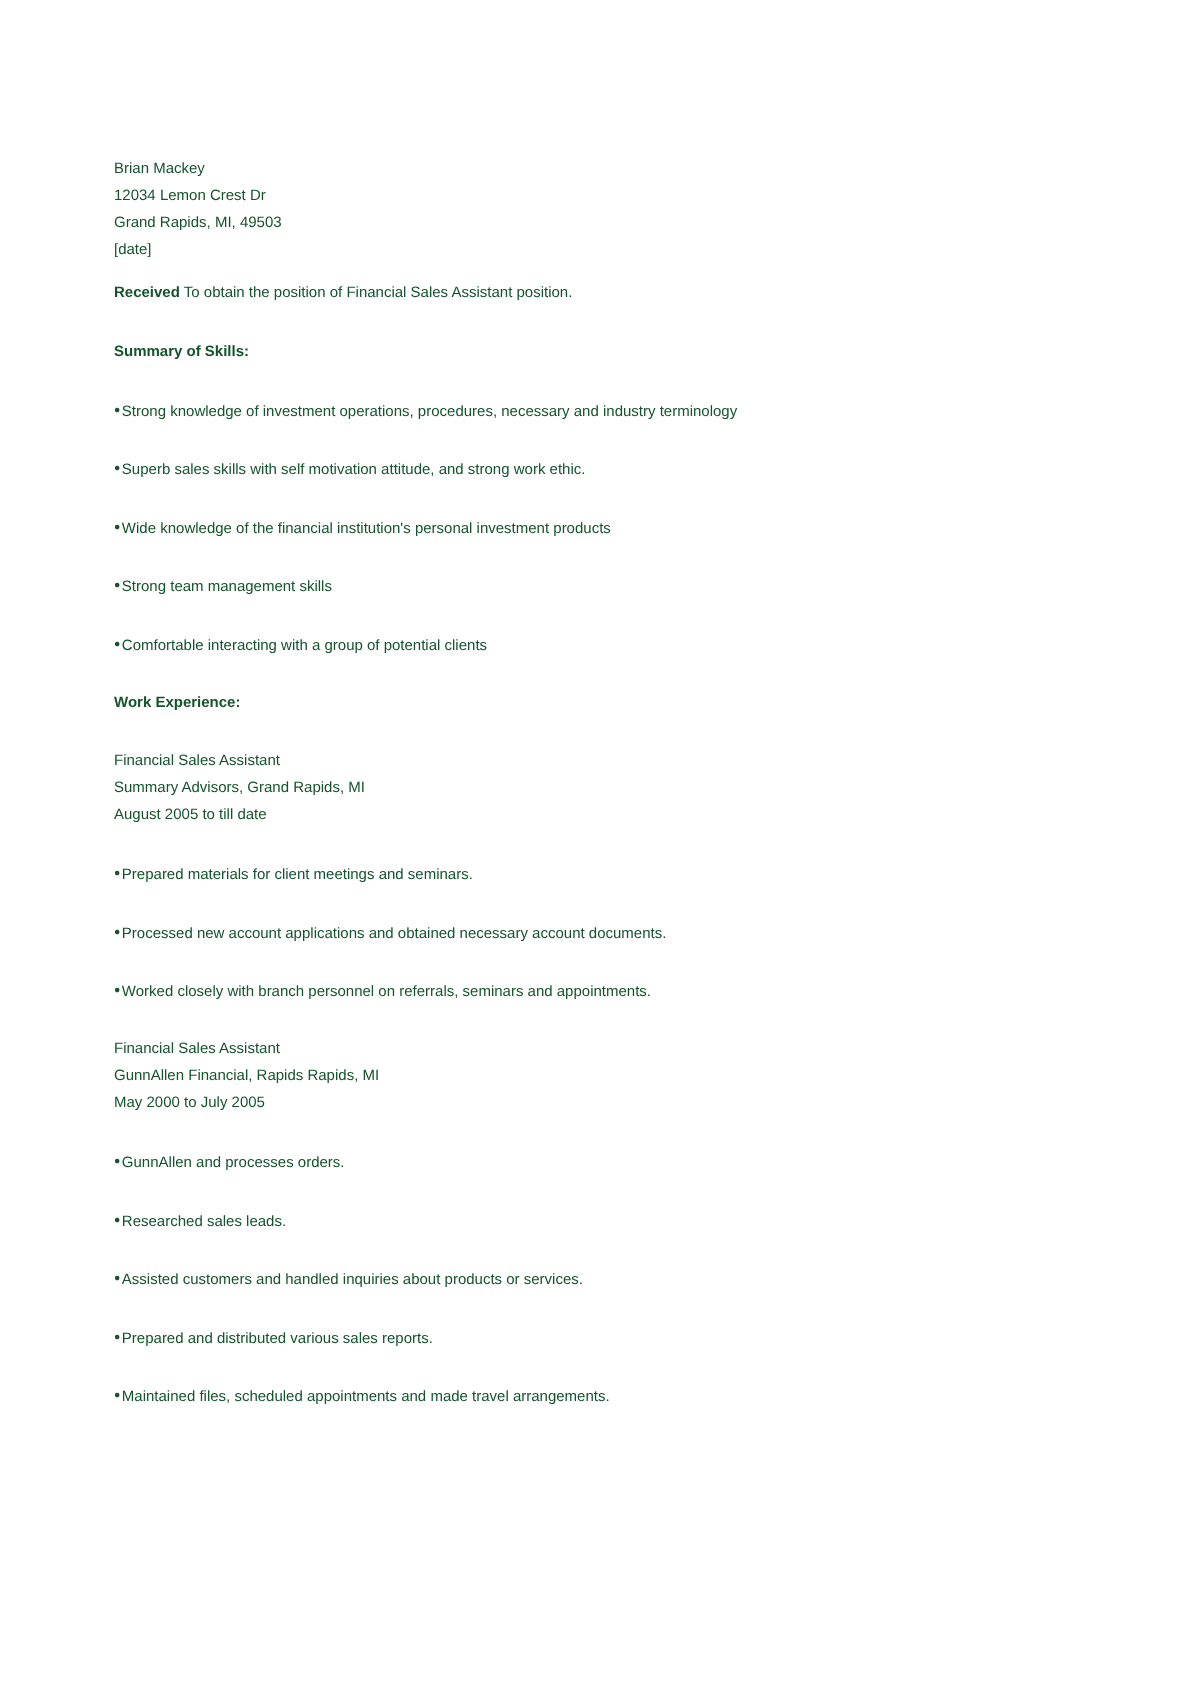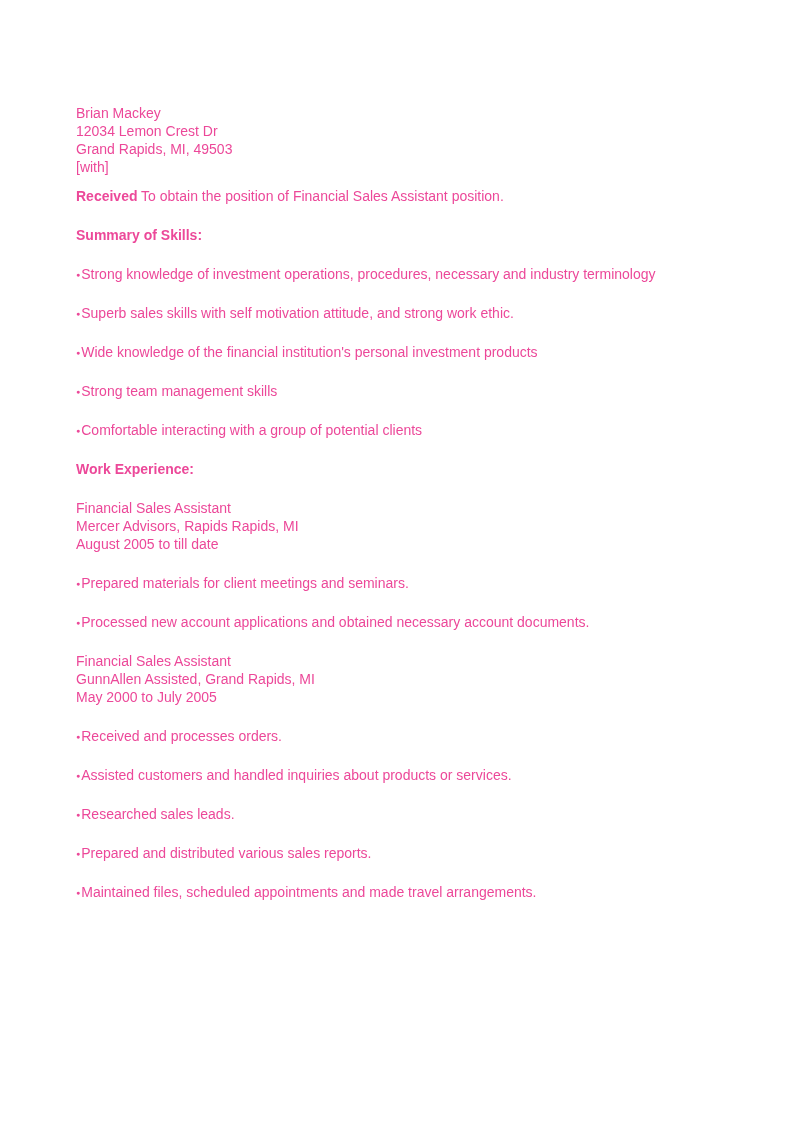--- a/index.html
+++ b/index.html
@@ -1,61 +1,62 @@
 <!DOCTYPE html>
 <html><head>
   <meta charset="utf-8">
   <style>
     html, body { margin: 0; padding: 0; background: #ffffff; }
     body { width: 793px; height: 1122px; position: relative; overflow: hidden; }
     .page { position: absolute; left: 76px; top: 104px; width: 640px;
-      font-family: "Liberation Sans", sans-serif; font-size: 14px; color: #ec4899; line-height: 18px; }
+      font-family: "Liberation Sans", sans-serif; font-size: 10px; color: #14532d; line-height: 18px; }
     .line { white-space: nowrap; height: 18px; }
     .gap-s { height: 11px; }
     .gap-m { height: 21px; }
     .bold { font-weight: bold; }
     .bullet::before { content: "\25CF"; font-size: 7px; vertical-align: 2px; margin-right: 1px; }
     .item { white-space: nowrap; height: 18px; margin-bottom: 21px; }
   </style>
 </head>
 <body>
 
 <div class="page">
   <div>
     <div class="line">Brian Mackey</div>
     <div class="line">12034 Lemon Crest Dr</div>
     <div class="line">Grand Rapids, MI, 49503</div>
-    <div class="line">[with]</div>
+    <div class="line">[date]</div>
   </div>
   <div class="gap-s"></div>
   <div class="line"><span class="bold">Received</span><span> To obtain the position of Financial Sales Assistant position.</span></div>
   <div class="gap-m"></div>
   <div class="line bold">Summary of Skills:</div>
   <div class="gap-m"></div>
   <div>
     <div class="item bullet">Strong knowledge of investment operations, procedures, necessary and industry terminology</div>
     <div class="item bullet">Superb sales skills with self motivation attitude, and strong work ethic.</div>
     <div class="item bullet">Wide knowledge of the financial institution's personal investment products</div>
     <div class="item bullet">Strong team management skills</div>
     <div class="item bullet">Comfortable interacting with a group of potential clients</div>
   </div>
   <div class="line bold">Work Experience:</div>
   <div class="gap-m"></div>
   <div>
     <div class="line">Financial Sales Assistant</div>
-    <div class="line">Mercer Advisors, Rapids Rapids, MI</div>
+    <div class="line">Summary Advisors, Grand Rapids, MI</div>
     <div class="line">August 2005 to till date</div>
     <div class="gap-m"></div>
     <div class="item bullet">Prepared materials for client meetings and seminars.</div>
     <div class="item bullet">Processed new account applications and obtained necessary account documents.</div>
+    <div class="item bullet">Worked closely with branch personnel on referrals, seminars and appointments.</div>
   </div>
   <div>
     <div class="line">Financial Sales Assistant</div>
-    <div class="line">GunnAllen Assisted, Grand Rapids, MI</div>
+    <div class="line">GunnAllen Financial, Rapids Rapids, MI</div>
     <div class="line">May 2000 to July 2005</div>
     <div class="gap-m"></div>
-    <div class="item bullet">Received and processes orders.</div>
+    <div class="item bullet">GunnAllen and processes orders.</div>
+    <div class="item bullet">Researched sales leads.</div>
     <div class="item bullet">Assisted customers and handled inquiries about products or services.</div>
-    <div class="item bullet">Researched sales leads.</div>
     <div class="item bullet">Prepared and distributed various sales reports.</div>
     <div class="item bullet">Maintained files, scheduled appointments and made travel arrangements.</div>
   </div>
 </div>
 
 </body></html>

